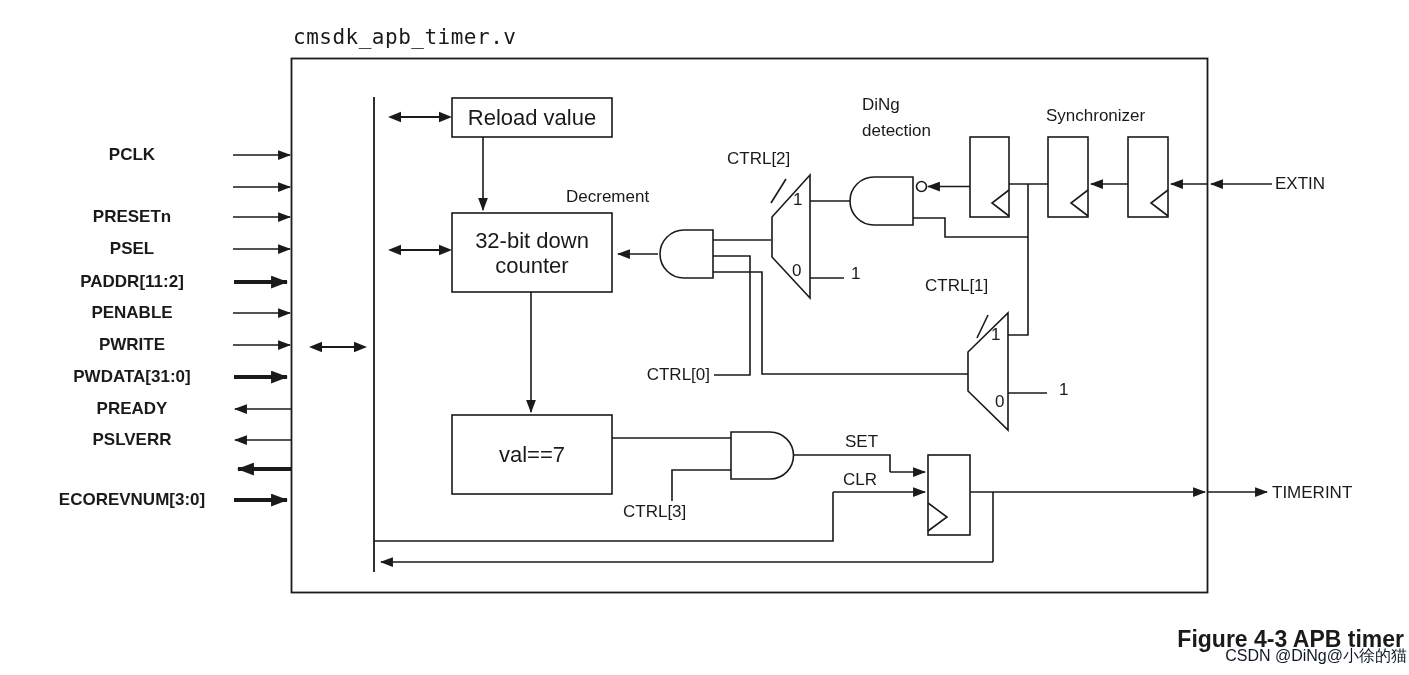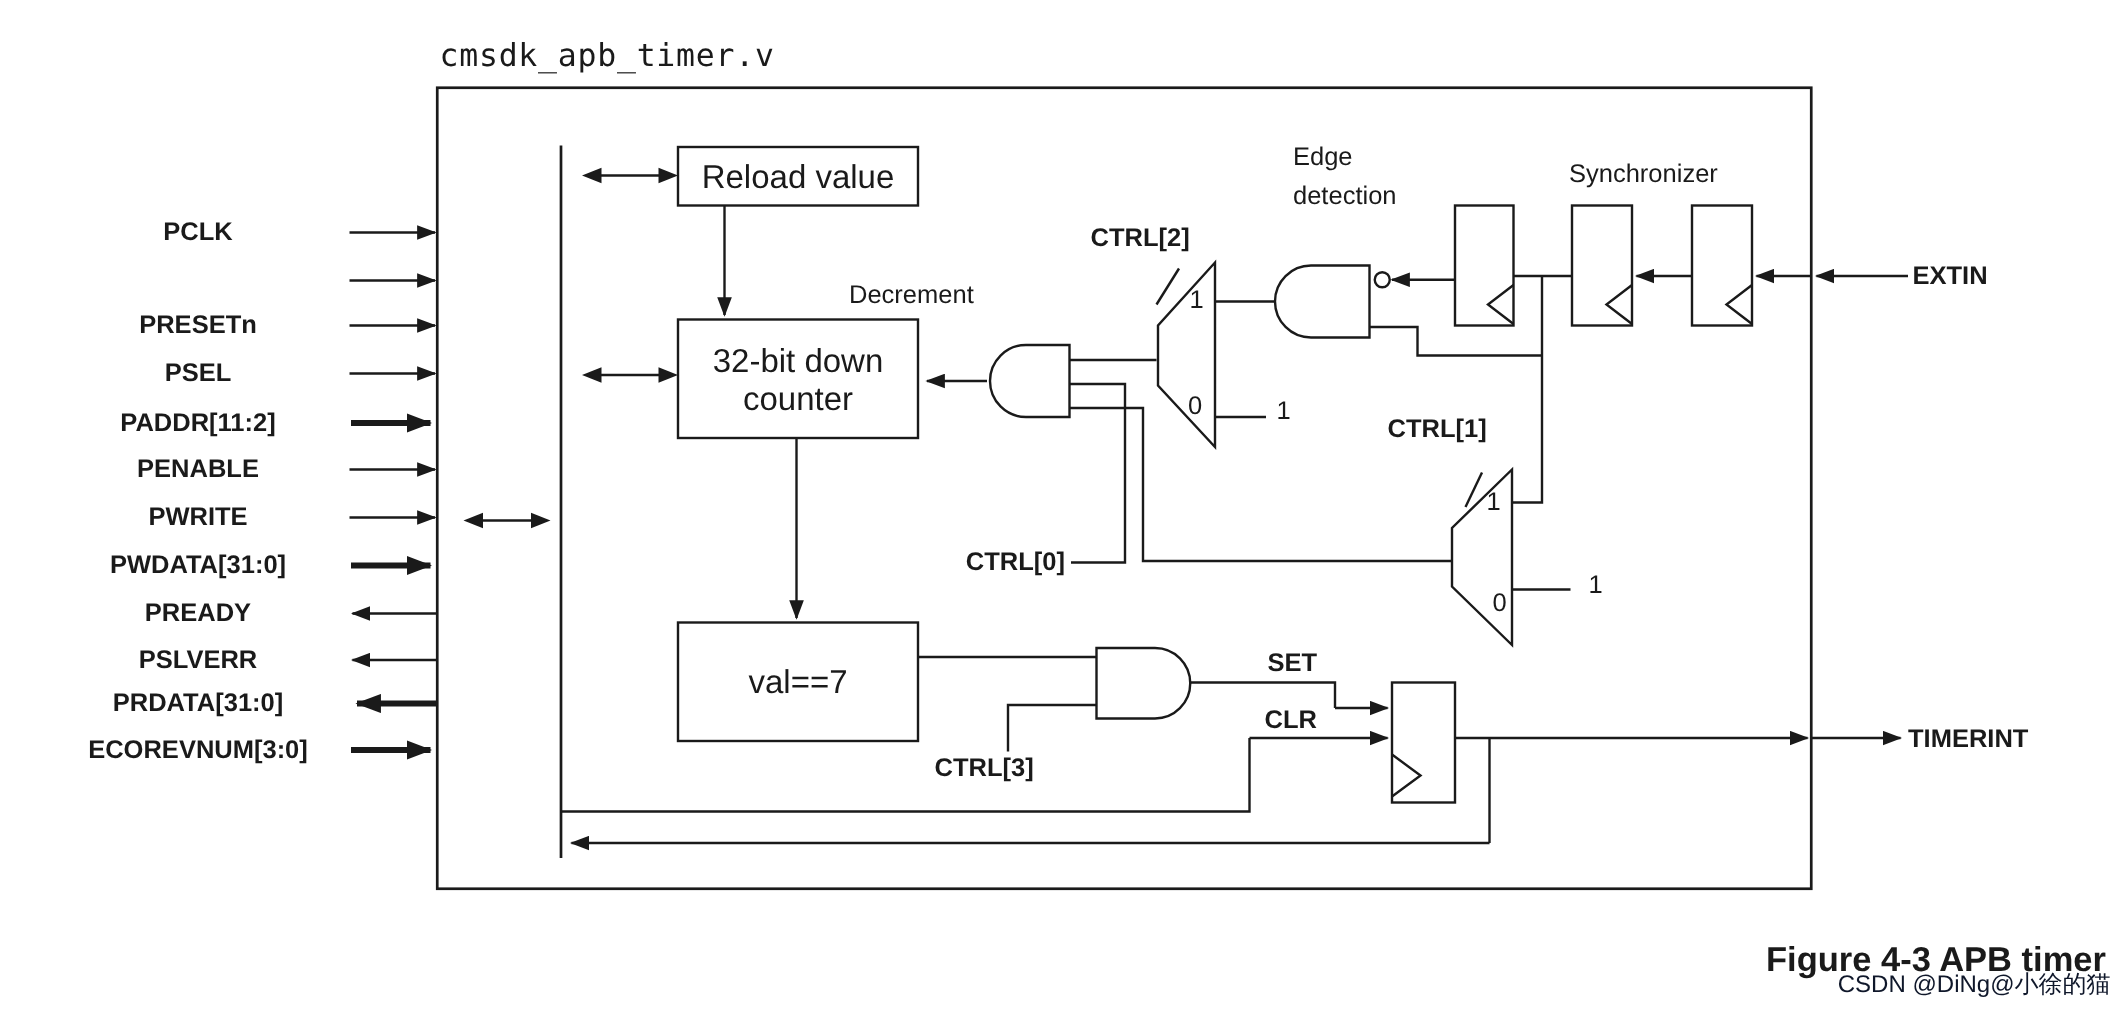--- a/index.html
+++ b/index.html
@@ -2,21 +2,21 @@
 <html><head>
 <meta charset="utf-8">
 <style>
   html,body{margin:0;padding:0;background:#fff;}
   .stage{
     position:relative;width:1409px;height:675px;background:#ffffff;
     font-family:"Liberation Sans",sans-serif;color:#1a1a1a;overflow:hidden;padding-left:12px;
   }
   svg.diagram{position:absolute;left:0;top:0;}
   .lbl{position:absolute;white-space:nowrap;font-size:17px;line-height:22px;}
-  .bold{font-weight:bold;}
+  .bold{font-weight:normal;}
   .sig{position:absolute;left:37px;width:190px;text-align:center;
        font-weight:bold;font-size:17px;line-height:22px;white-space:nowrap;}
   .boxlbl{position:absolute;display:flex;flex-direction:column;align-items:center;
           justify-content:center;text-align:right;font-size:22px;line-height:25px;}
   .title{position:absolute;left:293px;top:25px;
          font-family:"DejaVu Sans Mono","Liberation Mono",monospace;
          font-size:21px;letter-spacing:.5px;}
   .muxnum{position:absolute;font-size:17px;line-height:18px;}
   .caption{position:absolute;right:17px;top:626px;font-size:23px;font-weight:bold;}
   .watermark{position:absolute;right:14px;top:646px;font-size:16px;color:#0f172a;}
@@ -132,36 +132,35 @@
 
   <div class="sig" style="top:144px">PCLK</div>
   <div class="sig" style="top:206px">PRESETn</div>
   <div class="sig" style="top:238px">PSEL</div>
   <div class="sig" style="top:271px">PADDR[11:2]</div>
   <div class="sig" style="top:302px">PENABLE</div>
   <div class="sig" style="top:334px">PWRITE</div>
   <div class="sig" style="top:366px">PWDATA[31:0]</div>
   <div class="sig" style="top:398px">PREADY</div>
   <div class="sig" style="top:429px">PSLVERR</div>
-  <div class="sig" style="top:458px">PRDATA[31:0]</div>
   <div class="sig" style="top:489px">ECOREVNUM[3:0]</div>
 
   <div class="lbl bold" style="left:1275px;top:173px">EXTIN</div>
   <div class="lbl bold" style="left:1272px;top:482px">TIMERINT</div>
 
   <div class="boxlbl" style="left:452px;top:98px;width:160px;height:39px">Reload value</div>
   <div class="boxlbl" style="left:452px;top:213px;width:160px;height:79px">
     <span>32-bit down</span>
     <span>counter</span>
   </div>
   <div class="boxlbl" style="left:452px;top:415px;width:160px;height:79px">val==7</div>
 
   <div class="lbl" style="left:566px;top:186px">Decrement</div>
   <div class="lbl" style="left:862px;top:92px;line-height:26px">
-    <div>Edge</div>
+    <div>DiNg</div>
     <div>detection</div>
   </div>
   <div class="lbl" style="left:1046px;top:105px">Synchronizer</div>
 
   <div class="lbl bold" style="left:727px;top:148px">CTRL[2]</div>
   <div class="lbl bold" style="left:925px;top:275px">CTRL[1]</div>
   <div class="lbl bold" style="left:620px;top:364px;width:90px;text-align:right">CTRL[0]</div>
   <div class="lbl bold" style="left:623px;top:501px">CTRL[3]</div>
   <div class="lbl bold" style="left:845px;top:431px">SET</div>
   <div class="lbl bold" style="left:843px;top:469px">CLR</div>

